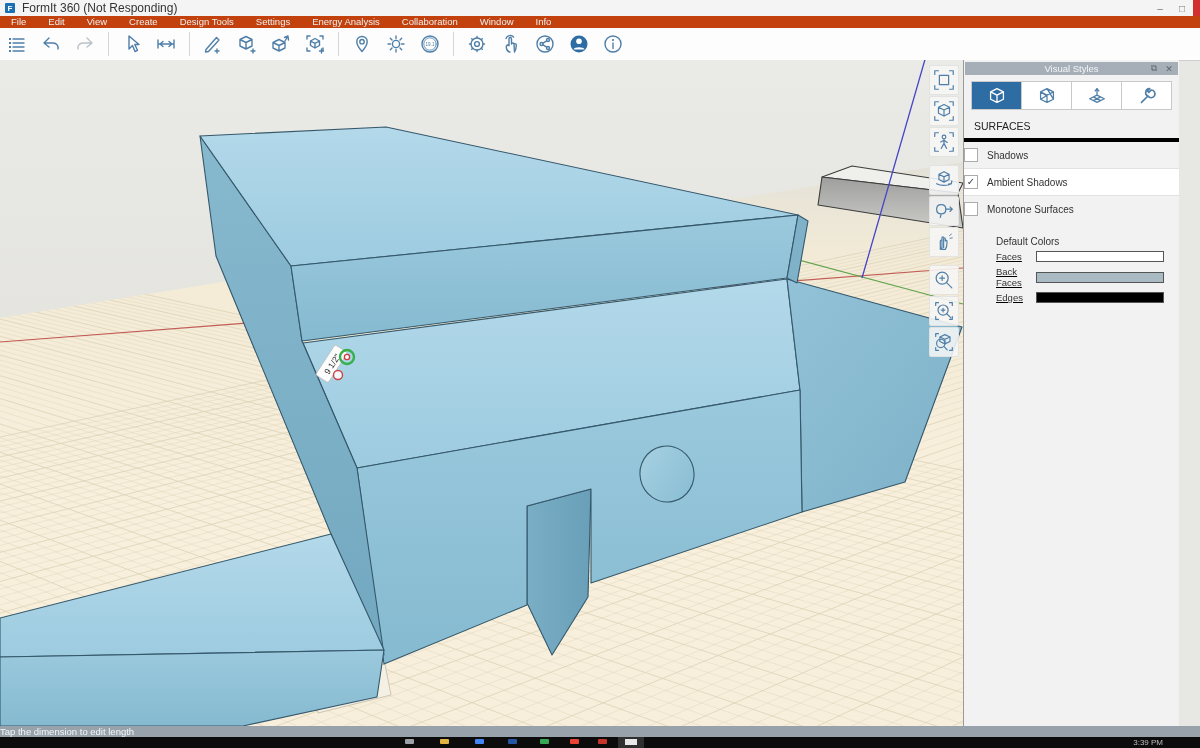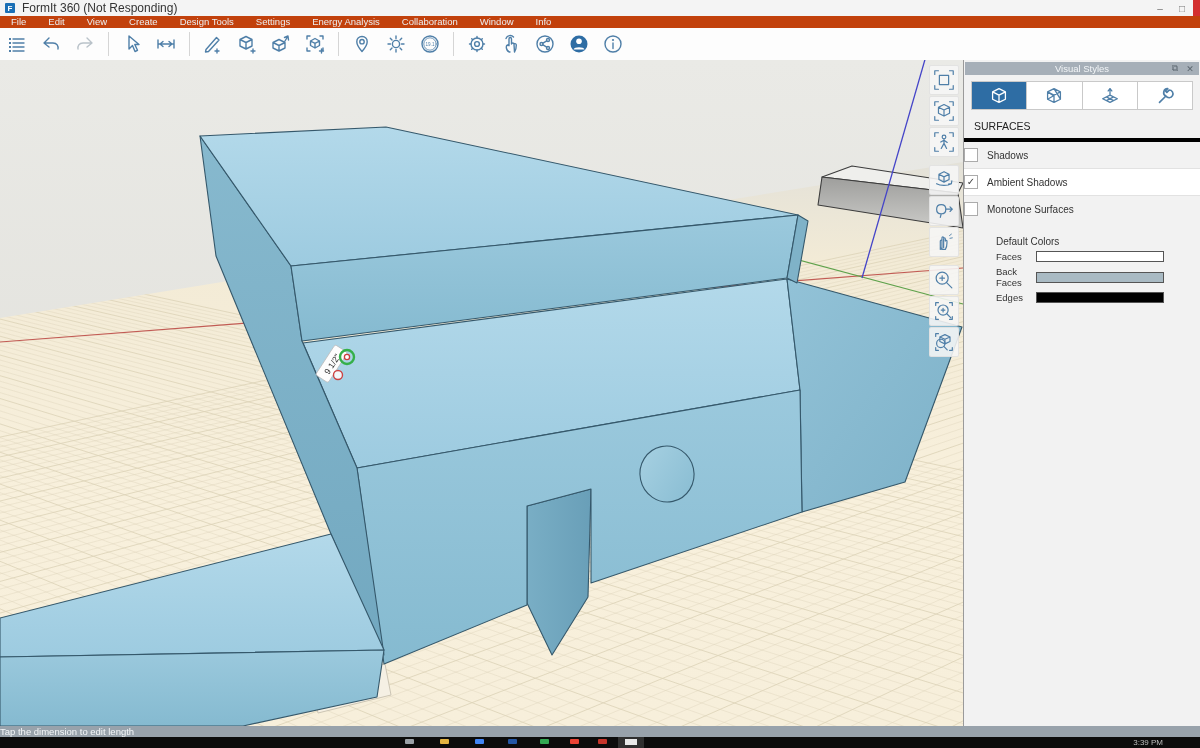--- a/index.html
+++ b/index.html
@@ -31,41 +31,41 @@
   .tool-btn svg text{stroke:none;fill:#4f7fa8;}
   
   #viewport{position:absolute;left:0;top:60px;width:963px;height:666px;background:#e7e7e3;}
   #navbar{position:absolute;left:929px;top:4px;width:30px;}
   .nav-btn{width:28px;height:28px;margin:1px 0;background:rgba(246,246,246,.88);
            border:1px solid rgba(220,220,220,.7);border-radius:2px;
            display:flex;align-items:center;justify-content:center;}
   .nav-gap{height:6px;}
   .nav-btn svg{stroke:#4f7fa8;fill:none;stroke-width:1.3;stroke-linecap:round;stroke-linejoin:round;}
   
-  #panel{position:absolute;left:963px;top:60px;width:237px;height:666px;background:#f2f2f2;
+  #panel{position:absolute;left:963px;top:60px;width:216px;height:666px;background:#f2f2f2;
          border-left:1px solid #9a9a9a;box-sizing:border-box;}
   #panel-header{height:13px;margin:2px 1px 0;background:#a6afb8;display:flex;align-items:center;
                 position:relative;}
   #panel-title{flex:1;text-align:center;font-size:9.5px;color:#f2f5f7;}
   .ph-icon{width:12px;font-size:9px;color:#5d6770;text-align:center;margin-right:3px;}
   #tabs{display:flex;margin:6px 7px 0;height:27px;background:#fff;border:1px solid #c9c9c9;}
   .tab{flex:1;display:flex;align-items:center;justify-content:center;border-right:1px solid #c9c9c9;}
   .tab:last-child{border-right:none;}
   .tab svg{stroke:#4f7fa8;fill:none;stroke-width:1.4;stroke-linecap:round;stroke-linejoin:round;}
   .tab.selected{background:#2e6da4;}
   .tab.selected svg{stroke:#fff;}
   #section-title{font-size:10.5px;color:#222;padding:10px 0 6px 10px;border-bottom:4px solid #000000;}
   .opt-row{height:26px;display:flex;align-items:center;}
   .opt-row.active{background:#fff;border-top:1px solid #e2e2e2;border-bottom:1px solid #e2e2e2;}
   .checkbox{width:12px;height:12px;background:#fff;border:1px solid #ababab;font-size:10px;
             line-height:12px;text-align:center;color:#444;margin-right:9px;}
   .opt-label{font-size:10px;color:#333;}
   #defaults{margin-top:14px;}
   #defaults-title{font-size:10px;color:#333;margin:0 0 4px 32px;}
-  .color-row{display:flex;align-items:center;margin:0 0 4px 32px;}
+  .color-row{display:flex;align-items:center;margin:0 0 4px 32px;text-decoration:underline;}
   .color-label{width:40px;font-size:9.5px;color:#333;}
   .swatch{width:126px;height:9px;border:1px solid #555;}
   
   #statusbar{position:absolute;left:0;top:726px;width:1200px;height:27px;background:#98a2ab;
              color:#f3f6f8;font-size:9.5px;line-height:11px;padding-left:0;box-sizing:border-box;}
   #taskbar{position:absolute;left:0;top:737px;width:1200px;height:11px;background:#0c0c0c;}
   .tb-ico{position:absolute;top:2px;width:9px;height:5px;border-radius:1px;}
   #tb-active{position:absolute;left:618px;top:0;width:26px;height:11px;background:#2f2f2f;}
   #tb-active div{margin:2px auto 0;width:12px;height:6px;background:#e8e8e8;}
   #tb-clock{position:absolute;right:37px;top:1px;color:#bdbdbd;font-size:8px;}

